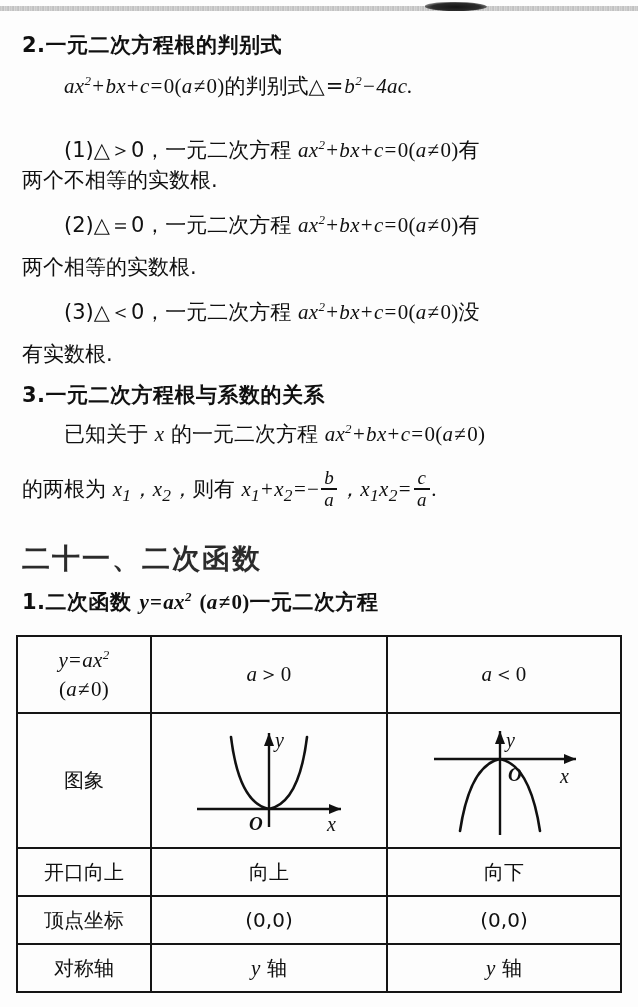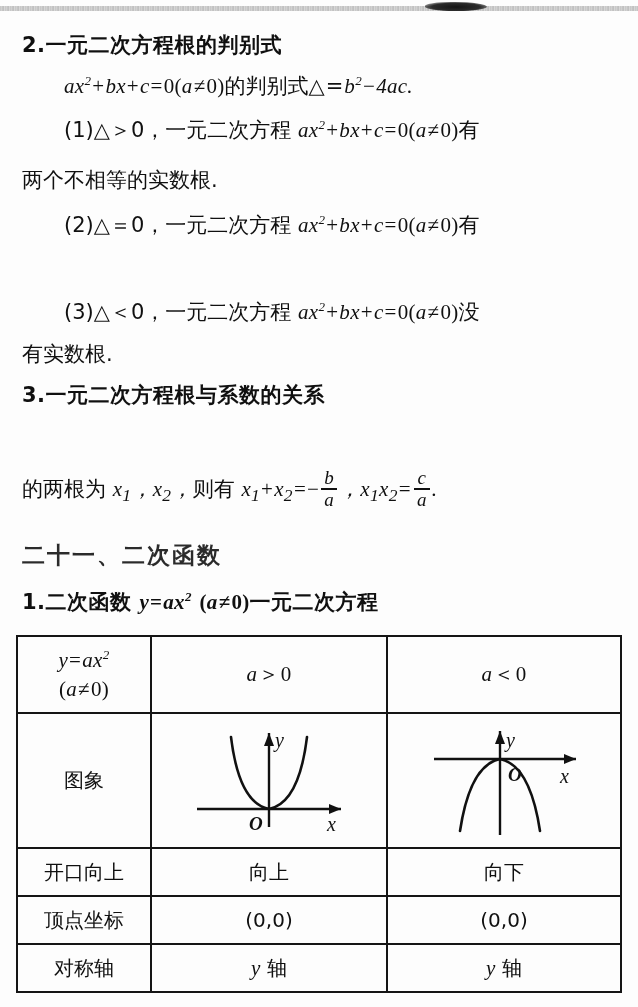--- a/index.html
+++ b/index.html
@@ -73,21 +73,21 @@
     font-size: 13px;
     vertical-align: super;
     font-style: italic;
   }
   .op { font-style: normal; padding: 0 1px; }
 
   
   .sec-title {
     position: absolute;
     font-family: Liberation Sans, sans-serif;
-    font-size: 23px;
+    font-size: 28px;
     font-weight: bold;
     letter-spacing: 2px;
     color: #1a1a1a;
     white-space: nowrap;
     opacity: .92;
   }
 
   
   .frac {
     display: inline-block;
@@ -143,40 +143,46 @@
 <div class="scan-blot"></div>
 
 <div class="page">
 
   <div class="hd" style="left:22px; top:31px;">2.一元二次方程根的判别式</div>
 
   <div class="para" style="left:64px; top:72px;">
     <span class="m"><i>ax</i><span class="sup">2</span><span class="op">+</span><i>bx</i><span class="op">+</span><i>c</i><span class="op">=</span><span class="mr">0(</span><i>a</i><span class="op">≠</span><span class="mr">0)</span></span><span>的判别式</span><span class="mr">△</span><span class="op">=</span><span class="m"><i>b</i><span class="sup">2</span><span class="op">−</span><i>4ac</i>.</span>
   </div>
 
-  <div class="para" style="left:64px; top:116px;">
+  <div class="para" style="left:64px; top:136px;">
     <span class="mr">(1)△＞0，</span><span>一元二次方程</span>&nbsp;<span class="m"><i>ax</i><span class="sup">2</span><span class="op">+</span><i>bx</i><span class="op">+</span><i>c</i><span class="op">=</span><span class="mr">0(</span><i>a</i><span class="op">≠</span><span class="mr">0)</span></span><span>有</span>
   </div>
   <div class="para" style="left:22px; top:166px;">
     <span>两个不相等的实数根.</span>
   </div>
 
   <div class="para" style="left:64px; top:211px;">
     <span class="mr">(2)△＝0，</span><span>一元二次方程</span>&nbsp;<span class="m"><i>ax</i><span class="sup">2</span><span class="op">+</span><i>bx</i><span class="op">+</span><i>c</i><span class="op">=</span><span class="mr">0(</span><i>a</i><span class="op">≠</span><span class="mr">0)</span></span><span>有</span>
   </div>
+  <div class="para" style="left:22px; top:253px;">
+    <span>两个相等的实数根.</span>
+  </div>
 
   <div class="para" style="left:64px; top:298px;">
     <span class="mr">(3)△＜0，</span><span>一元二次方程</span>&nbsp;<span class="m"><i>ax</i><span class="sup">2</span><span class="op">+</span><i>bx</i><span class="op">+</span><i>c</i><span class="op">=</span><span class="mr">0(</span><i>a</i><span class="op">≠</span><span class="mr">0)</span></span><span>没</span>
   </div>
   <div class="para" style="left:22px; top:340px;">
     <span>有实数根.</span>
   </div>
 
   <div class="hd" style="left:22px; top:381px;">3.一元二次方程根与系数的关系</div>
 
+  <div class="para" style="left:64px; top:420px;">
+    <span>已知关于</span>&nbsp;<span class="m"><i>x</i></span>&nbsp;<span>的一元二次方程</span>&nbsp;<span class="m"><i>ax</i><span class="sup">2</span><span class="op">+</span><i>bx</i><span class="op">+</span><i>c</i><span class="op">=</span><span class="mr">0(</span><i>a</i><span class="op">≠</span><span class="mr">0)</span></span>
+  </div>
 
   <div class="para" style="left:22px; top:468px;">
     <span>的两根为</span>&nbsp;<span class="m"><i>x</i><sub>1</sub>，<i>x</i><sub>2</sub>，</span><span>则有</span>&nbsp;<span class="m"><i>x</i><sub>1</sub><span class="op">+</span><i>x</i><sub>2</sub><span class="op">=</span><span class="mr">−</span><span class="frac"><span class="num">b</span><span class="den">a</span></span>，<i>x</i><sub>1</sub><i>x</i><sub>2</sub><span class="op">=</span><span class="frac"><span class="num">c</span><span class="den">a</span></span>.</span>
   </div>
 
   <div class="sec-title" style="left:22px; top:540px;">二十一、二次函数</div>
 
   <div class="hd" style="left:22px; top:588px;">
     <span>1.</span><span>二次函数</span>&nbsp;<span class="m"><i>y</i><span class="op">=</span><i>ax</i><span class="sup">2</span></span>&nbsp;<span class="m"><span class="mr">(</span><i>a</i><span class="op">≠</span><span class="mr">0)</span></span><span>一元二次方程</span>
   </div>

